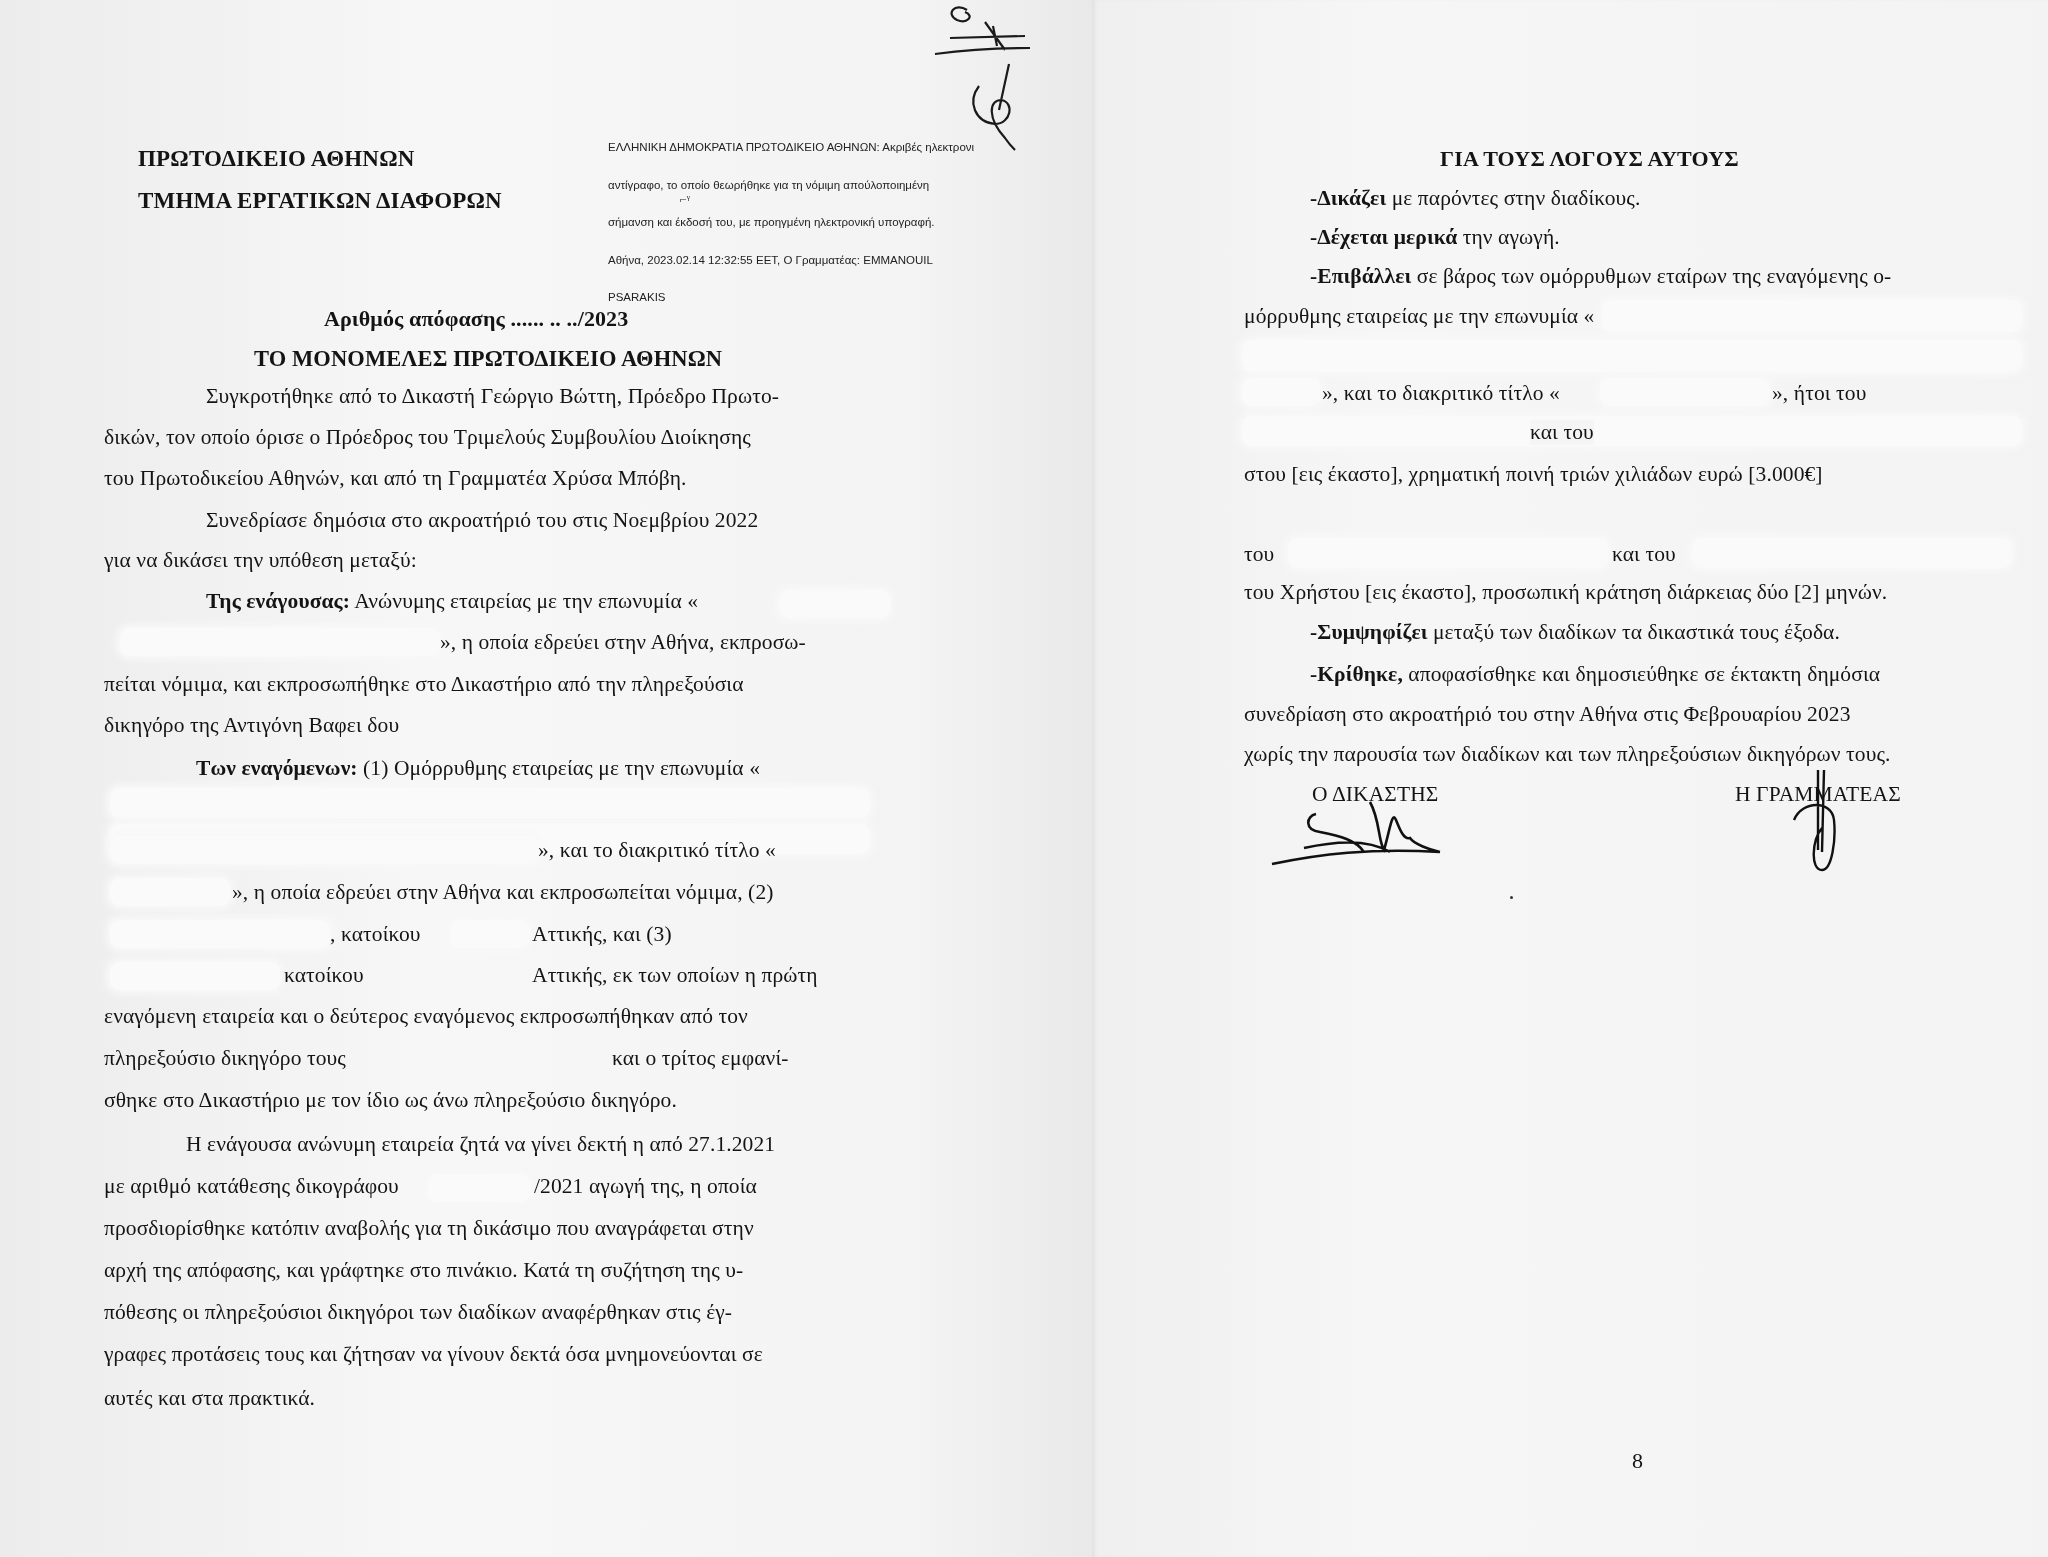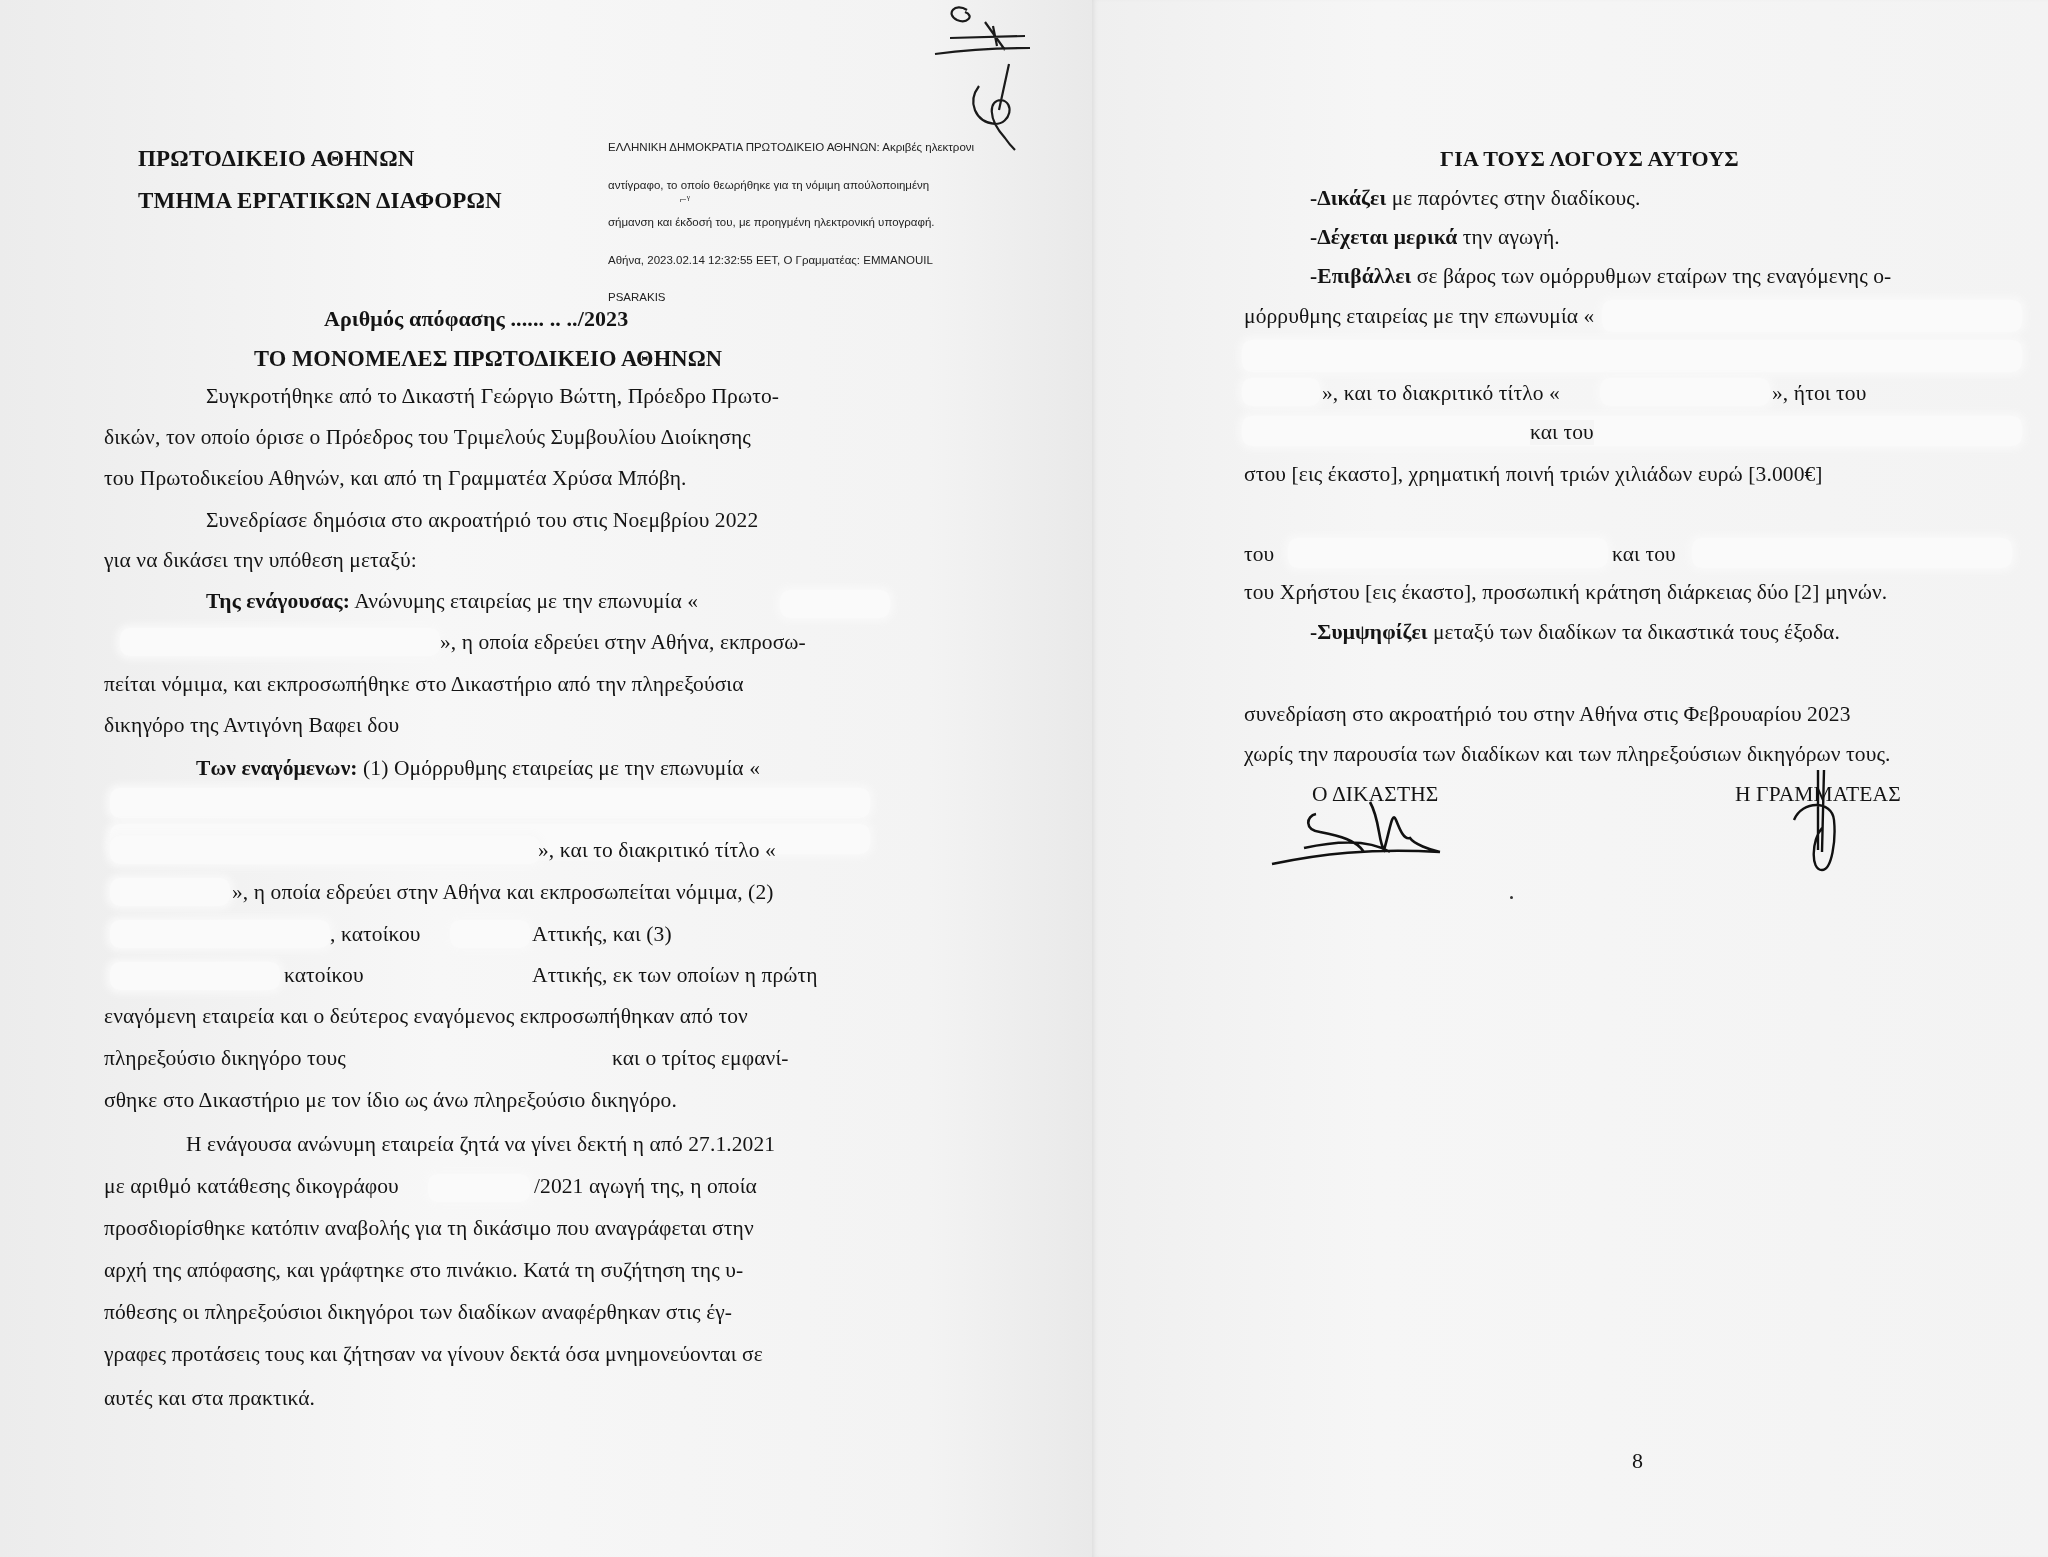--- a/index.html
+++ b/index.html
@@ -135,20 +135,23 @@
 
   <div class="abs line" style="left:152px; top:542px;">του</div>
   <div class="redact" style="left:196px; top:538px; width:320px; height:30px;"></div>
   <div class="abs line" style="left:520px; top:542px;">και του</div>
   <div class="redact" style="left:600px; top:538px; width:320px; height:30px;"></div>
   <div class="abs line" style="left:152px; top:580px;">του Χρήστου [εις έκαστο], προσωπική κράτηση διάρκειας δύο [2] μηνών.</div>
 
   <div class="abs line" style="left:218px; top:620px;">
     <span class="b">-Συμψηφίζει</span><span> μεταξύ των διαδίκων τα δικαστικά τους έξοδα.</span>
   </div>
+  <div class="abs line" style="left:218px; top:662px;">
+    <span class="b">-Κρίθηκε,</span><span> αποφασίσθηκε και δημοσιεύθηκε σε έκτακτη δημόσια</span>
+  </div>
   <div class="abs line" style="left:152px; top:702px;">συνεδρίαση στο ακροατήριό του στην Αθήνα στις     Φεβρουαρίου 2023</div>
   <div class="abs line" style="left:152px; top:742px;">χωρίς την παρουσία των διαδίκων και των πληρεξούσιων δικηγόρων τους.</div>
 
   <div class="abs line" style="left:220px; top:782px;">Ο ΔΙΚΑΣΤΗΣ</div>
   <div class="abs line" style="left:643px; top:782px;">Η ΓΡΑΜΜΑΤΕΑΣ</div>
 
   <div class="abs sig" style="left:168px; top:800px;">
     <svg width="200" height="70" viewBox="0 0 200 70">
       <path d="M56 14 C46 16 44 30 60 32 M60 32 C80 36 96 40 104 52 M12 64 C60 54 110 48 180 52 M44 48 C80 40 110 40 130 52 M110 2 C120 20 118 40 124 50 C130 30 132 10 136 20 C140 30 144 40 150 38 C154 44 170 50 180 52" stroke="#111" stroke-width="2.6" fill="none"></path>
     </svg>

